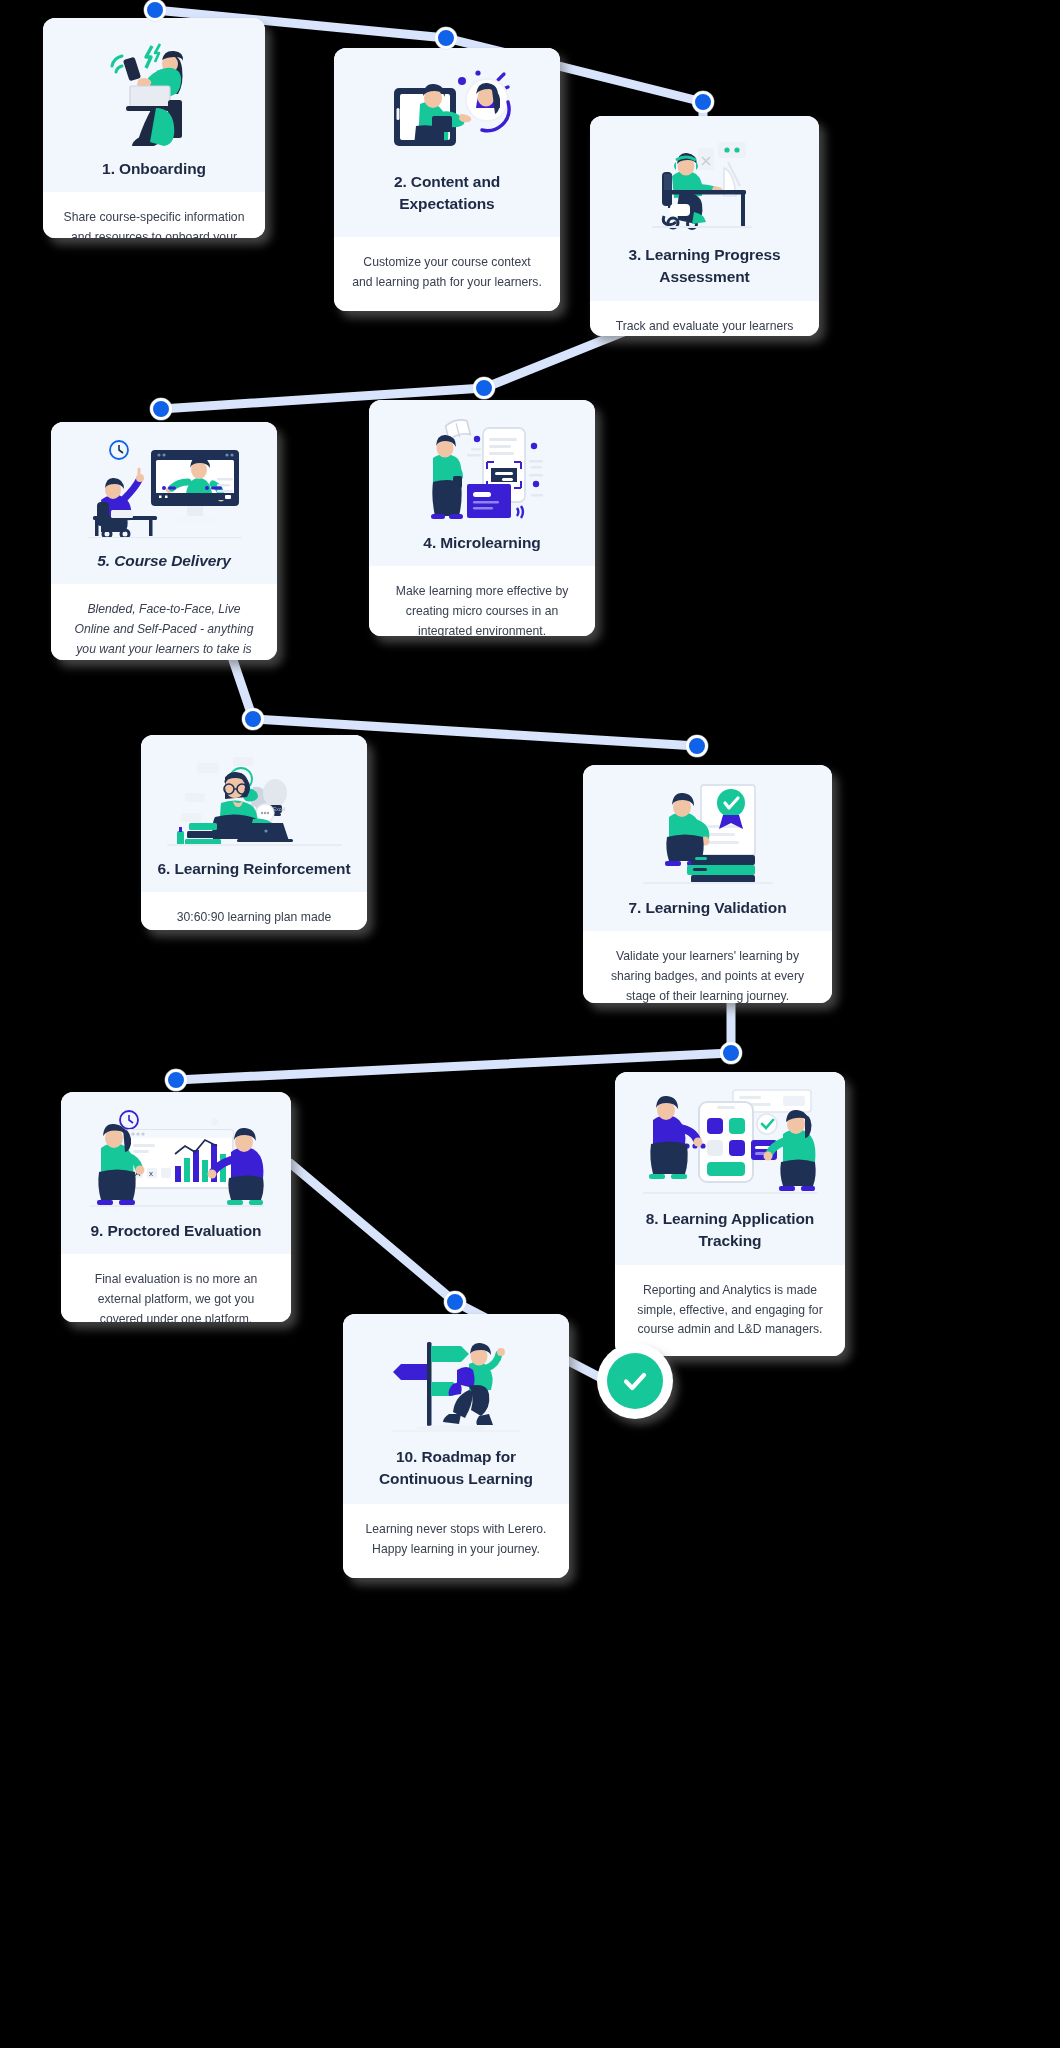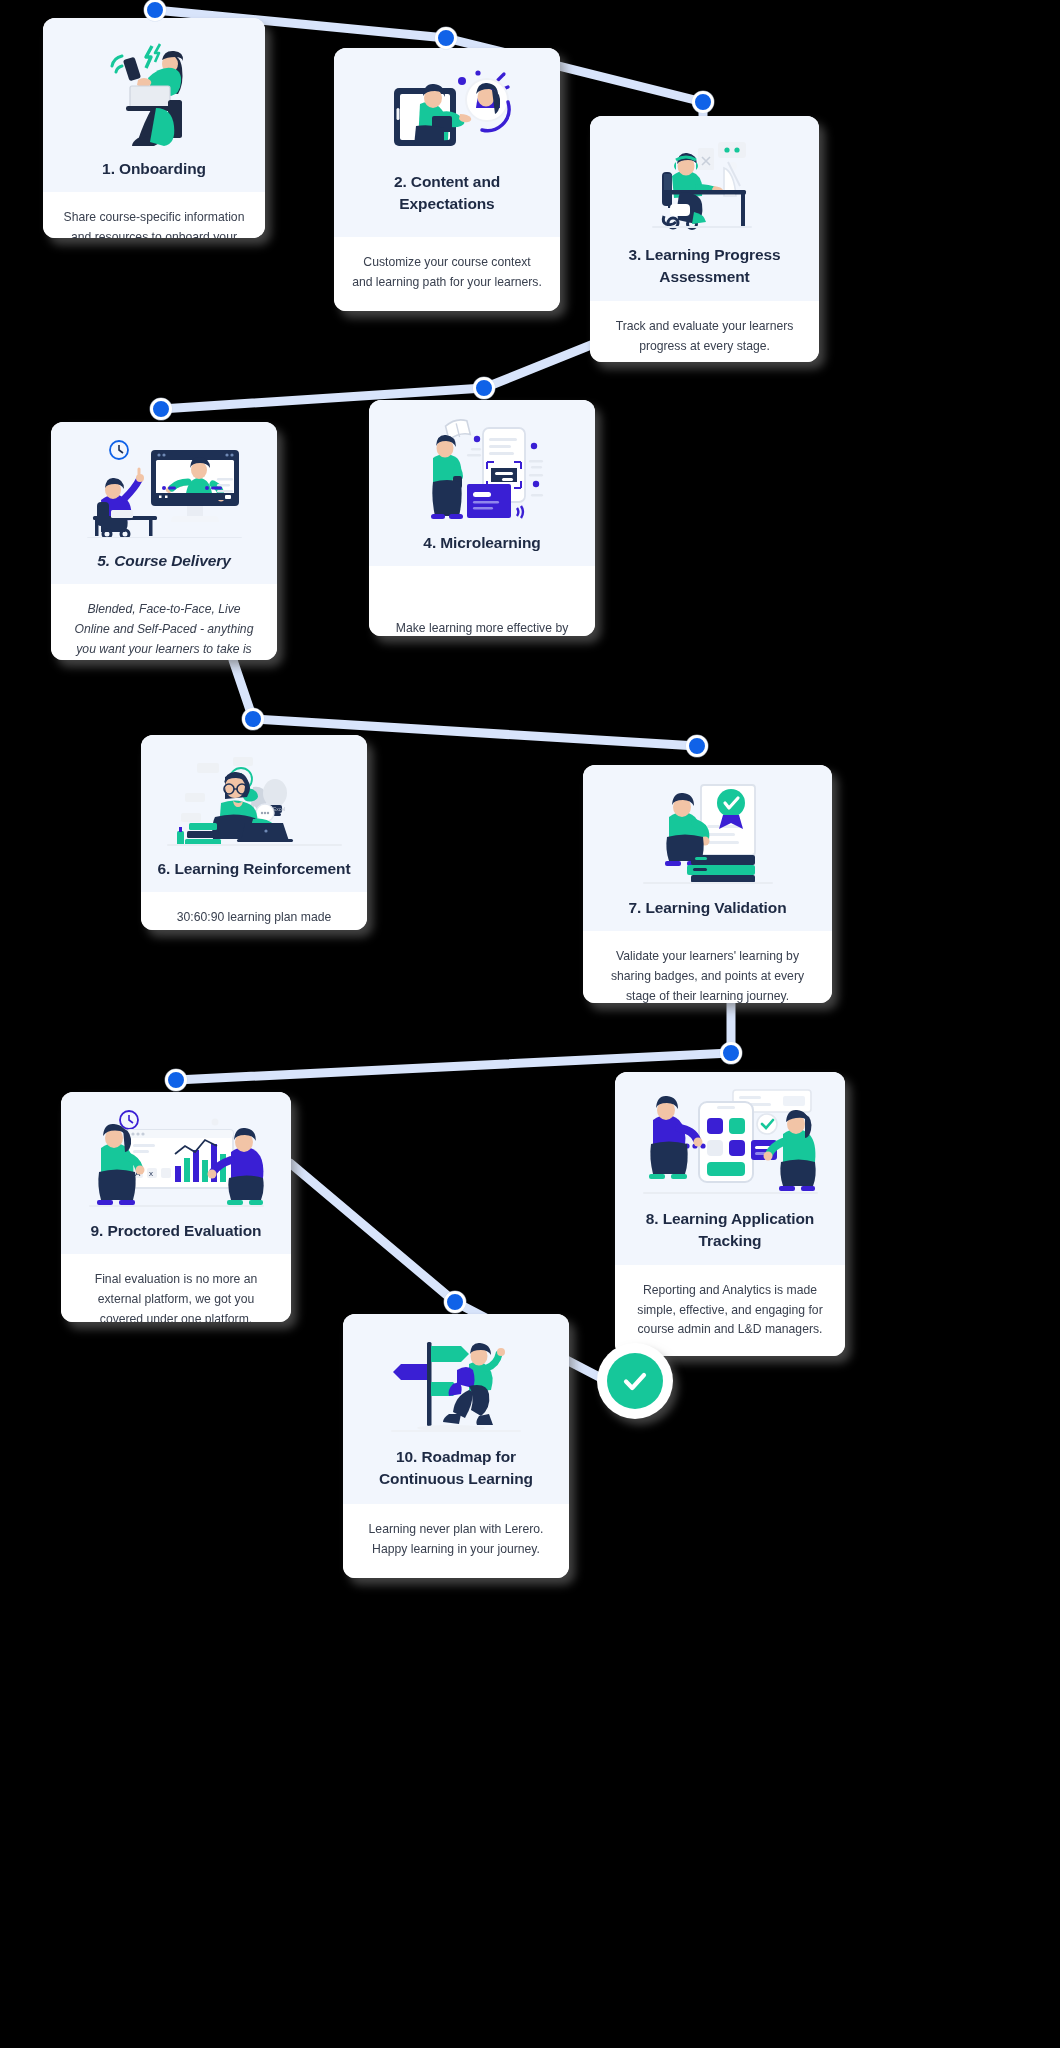--- a/index.html
+++ b/index.html
@@ -174,21 +174,21 @@
           <path d="M80,50 q8,0 11,4 q1,3 -3,4 q-6,1 -9,-3 z" fill="#f2c4a6"></path>
           <rect x="52" y="52" width="20" height="16" rx="2" fill="#1e3054"></rect>
           <path d="M36,62 q14,-2 28,2 l0,18 l-30,0 z" fill="#1e3054"></path>
         </svg>
       </div>
       <div class="card-title">2. Content and Expectations</div>
     </div>
     <div class="card-body">Customize your course context and learning path for your learners.</div>
   </div>
 
-  <div class="card" style="left:553px; top:116px; width:229px; height:246px;">
+  <div class="card" style="left:553px; top:116px; width:229px; height:220px;">
     <div class="card-top">
       <div class="card-illustration">
         <svg class="ill" width="125" height="100" viewBox="0 0 125 100" xmlns="http://www.w3.org/2000/svg">
           <rect x="56" y="16" width="16" height="22" rx="1.5" fill="#eef1f6"></rect>
           <path d="M60,25 l8,8 M68,25 l-8,8" stroke="#c8cfda" stroke-width="1.6"></path>
           <rect x="76" y="10" width="28" height="16" rx="3" fill="#eef1f6"></rect>
           <circle cx="85" cy="18" r="2.6" fill="#16c79a"></circle>
           <circle cx="95" cy="18" r="2.6" fill="#16c79a"></circle>
           <circle cx="91" cy="34" r="4" fill="#f2f5fa"></circle>
           <path d="M86,30 l12,24" stroke="#dfe5ee" stroke-width="2"></path>
@@ -212,21 +212,21 @@
           <circle cx="50" cy="92" r="4.5" fill="none" stroke="#1e3054" stroke-width="3"></circle>
           <path d="M52,80 q10,2 12,10 l-14,2 z" fill="#16c79a"></path>
           <rect x="10" y="94" width="100" height="2" rx="1" fill="#e6ebf3"></rect>
         </svg>
       </div>
       <div class="card-title">3. Learning Progress Assessment</div>
     </div>
     <div class="card-body">Track and evaluate your learners progress at every stage.</div>
   </div>
 
-  <div class="card" style="left:332px; top:400px; width:226px; height:236px;gap:37px;">
+  <div class="card" style="left:332px; top:400px; width:226px; height:236px;">
     <div class="card-top">
       <div class="card-illustration">
         <svg class="ill" width="130" height="104" viewBox="0 0 130 104" xmlns="http://www.w3.org/2000/svg">
           <g transform="rotate(-14 46 14)">
             <path d="M30,6 q12,-6 22,0 l0,14 q-10,-5 -22,0 z" fill="#ffffff" stroke="#cfd6e2" stroke-width="1.6"></path>
             <path d="M41,6 v14" stroke="#cfd6e2" stroke-width="1.4"></path>
           </g>
           <rect x="66" y="12" width="42" height="74" rx="6" fill="#ffffff" stroke="#dbe1ec" stroke-width="1.8"></rect>
           <rect x="72" y="22" width="28" height="3" rx="1.5" fill="#e4e9f1"></rect>
           <rect x="72" y="29" width="22" height="3" rx="1.5" fill="#e4e9f1"></rect>
@@ -518,21 +518,21 @@
           <path d="M62,54 q-6,6 -4,12 l12,-2 q2,-8 -2,-12 z" fill="#3a1fd4"></path>
           <path d="M78,56 q18,-4 20,8 q2,14 -8,22 l-10,-6 q4,-14 -2,-24 z" fill="#1e3054"></path>
           <path d="M78,60 q-14,6 -16,22 l12,6 q8,-14 8,-26 z" fill="#1e3054"></path>
           <path d="M58,84 q-6,4 -6,8 l16,2 l2,-10 z" fill="#1e3054"></path>
           <path d="M88,86 q-4,6 -2,9 l16,0 l-4,-11 z" fill="#1e3054"></path>
           <rect x="0" y="100" width="130" height="2" rx="1" fill="#eef1f6"></rect>
         </svg>
       </div>
       <div class="card-title">10. Roadmap for Continuous Learning</div>
     </div>
-    <div class="card-body">Learning never plan with Lerero. Happy learning in your journey.</div>
+    <div class="card-body">Learning never stops with Lerero. Happy learning in your journey.</div>
   </div>
 
   <div class="finish-badge" style="left:560px; top:1343px;">
     <div class="inner">
       <svg width="34" height="34" viewBox="0 0 34 34" xmlns="http://www.w3.org/2000/svg">
         <path d="M8,17.5 L14.2,24 L26,11" stroke="#ffffff" stroke-width="4.2" fill="none" stroke-linecap="round" stroke-linejoin="round"></path>
       </svg>
     </div>
   </div>
 

